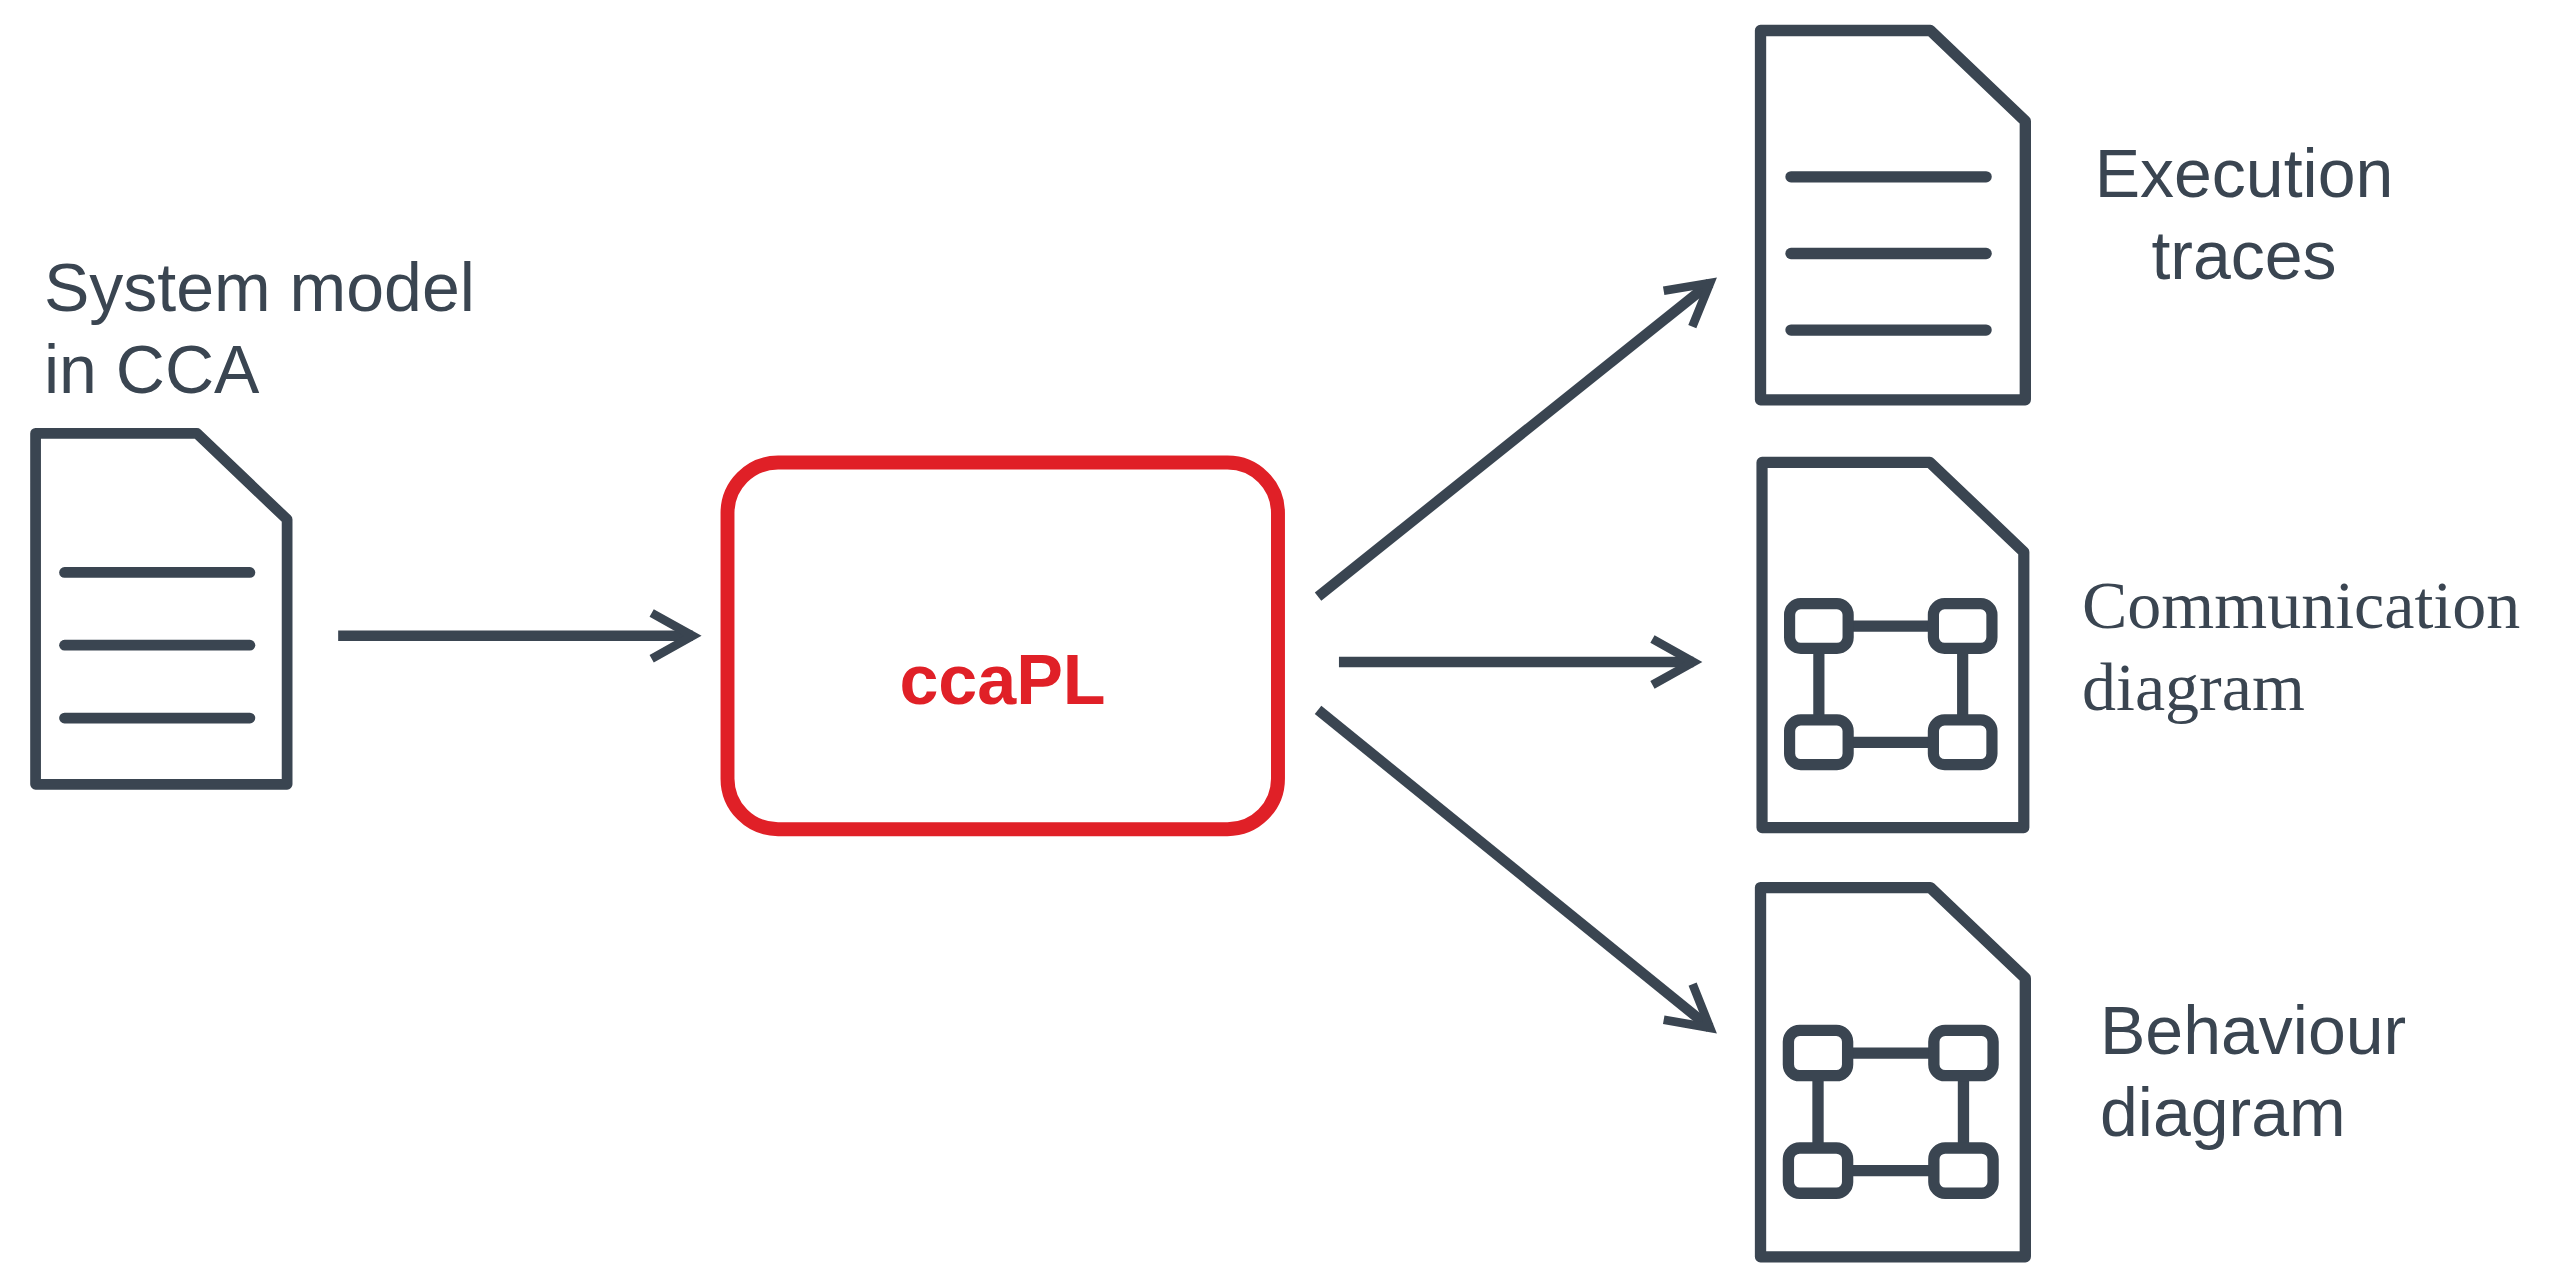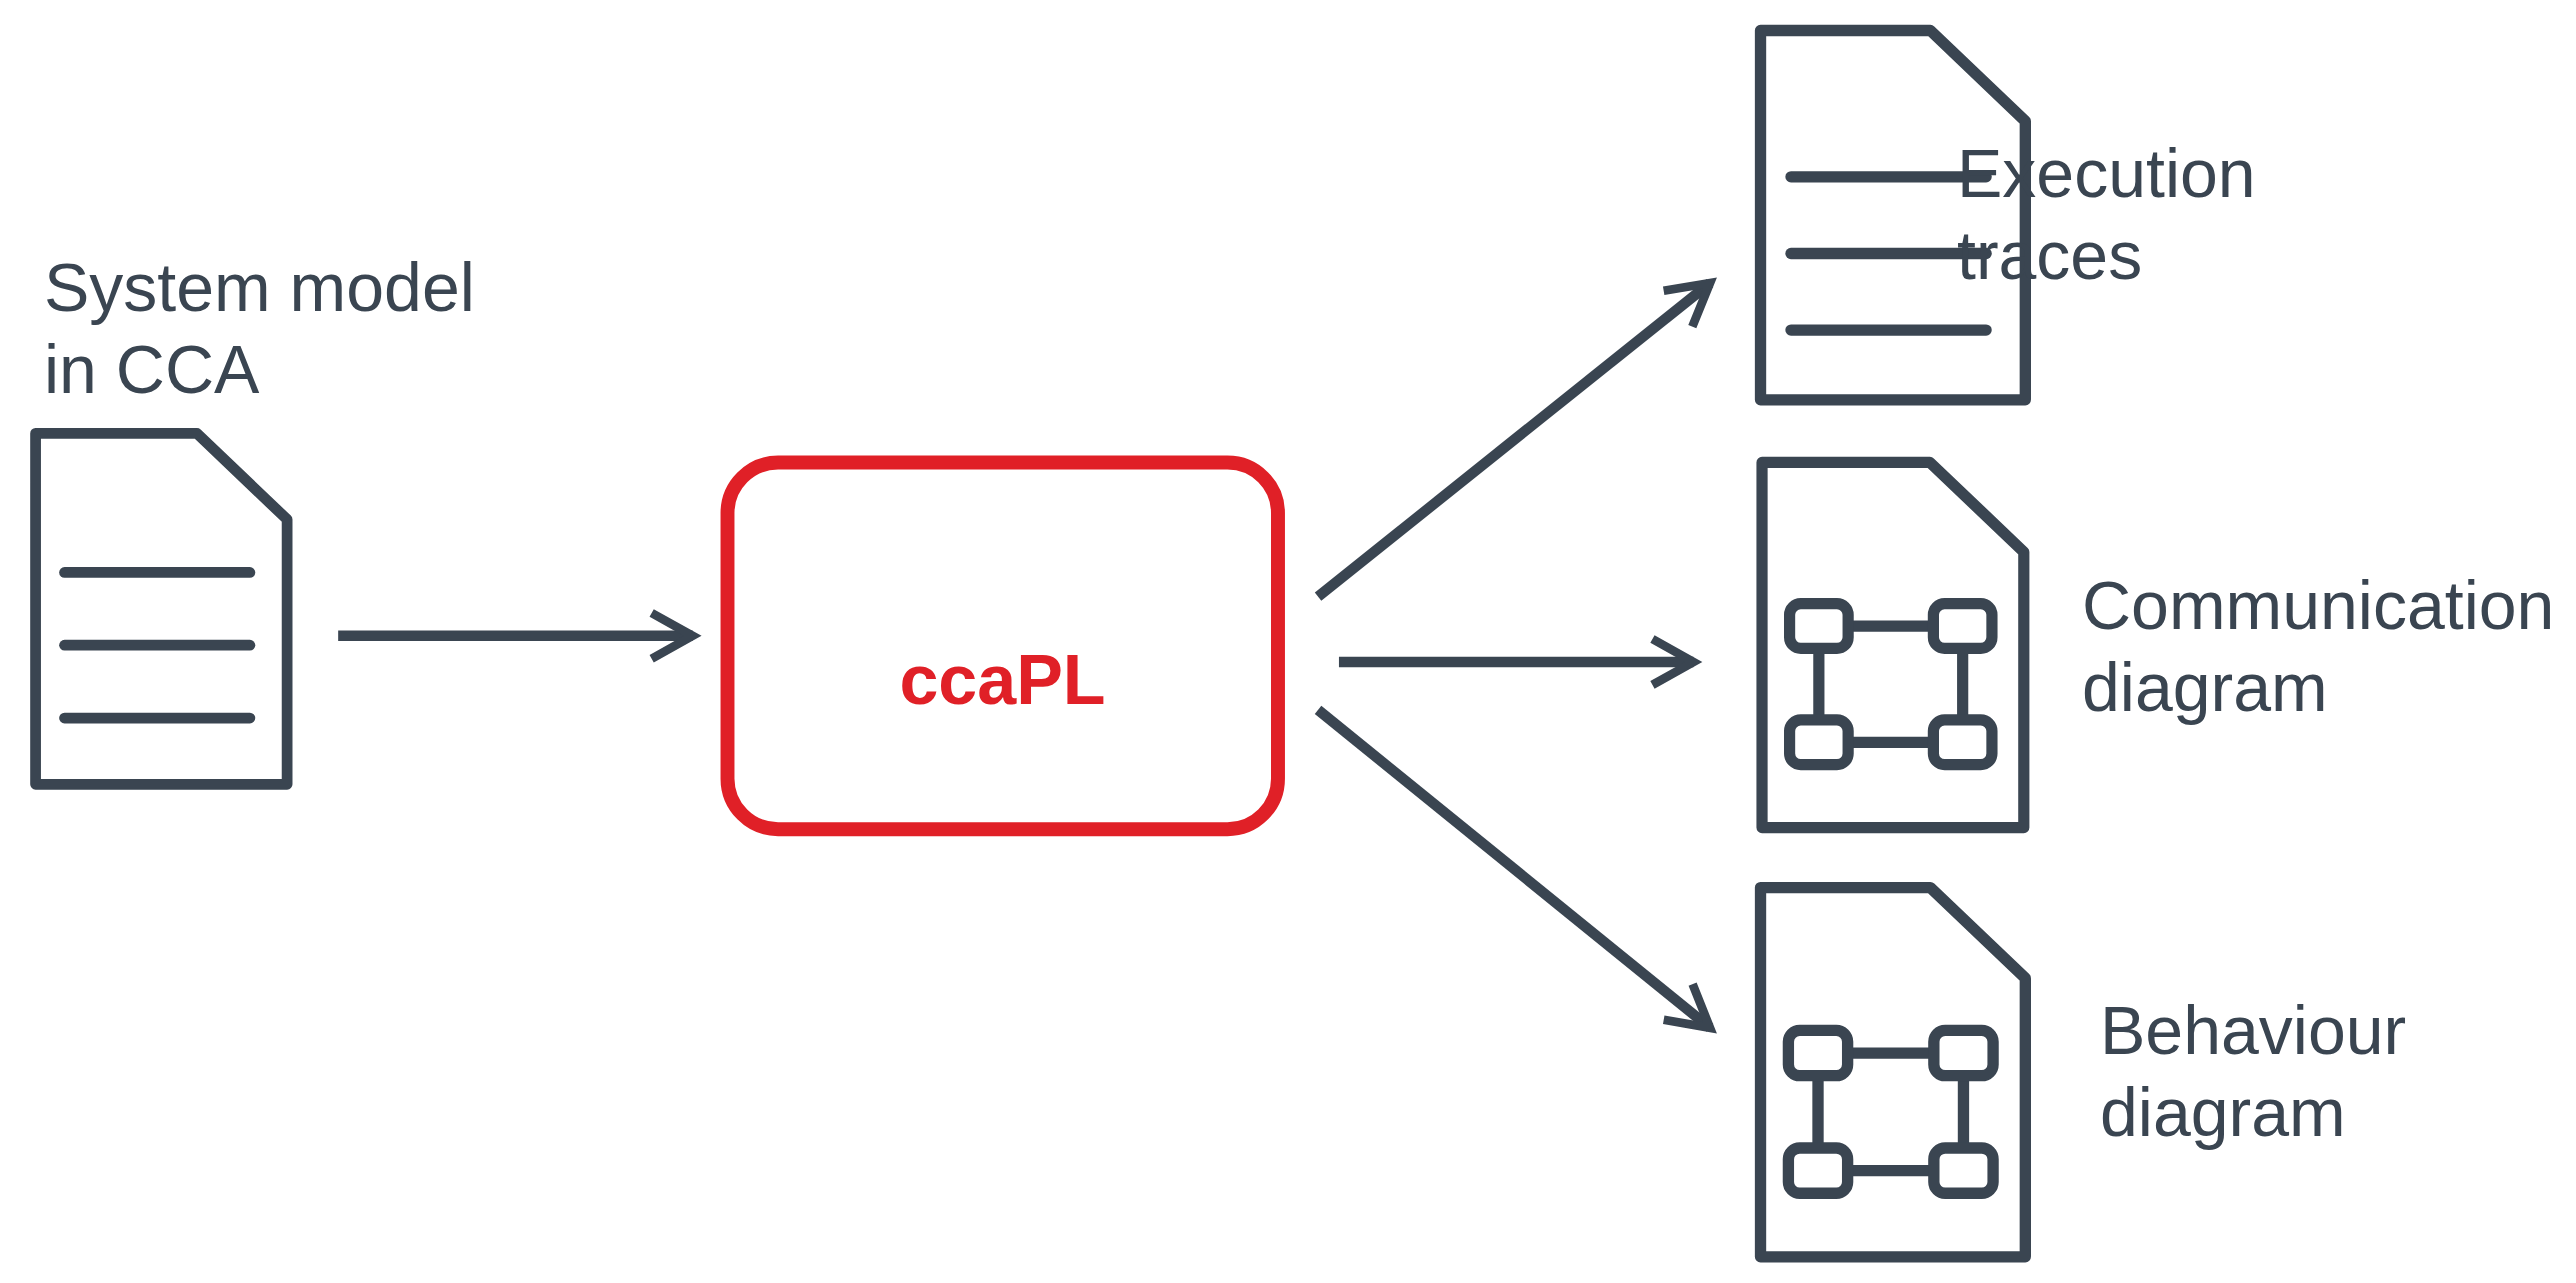--- a/index.html
+++ b/index.html
@@ -47,22 +47,22 @@
     width: 565px; height: 473px;
     display: flex;
     align-items: center;
     justify-content: center;
     padding-bottom: 24.4px;
     color: var(--red);
     font-size: 70px;
     font-weight: bold;
   }
 
-  .out-label-0 { left: 1957px; top: 132px;  width: 488px; }
-  .out-label-1 { left: 2082px; top: 564px;  width: 488px; }
+  .out-label-0 { left: 2000px; top: 132px;  width: 488px; text-align: center; }
+  .out-label-1 { left: 2082px; top: 564px;  width: 488px; font-family: Liberation Serif, serif; }
   .out-label-2 { left: 2082px; top: 989px; width: 488px; margin-left: 18px; }
 </style>
 </head>
 <body>
 
 <div class="canvas">
 
   <svg class="shape-layer" width="2576" height="1283" viewBox="0 0 2957 1473" fill="none" xmlns="http://www.w3.org/2000/svg">
     <defs>
       <marker id="arrowhead" viewBox="0 0 26 26" refX="21.5" refY="13" markerWidth="6" markerHeight="6" orient="auto" markerUnits="strokeWidth">

